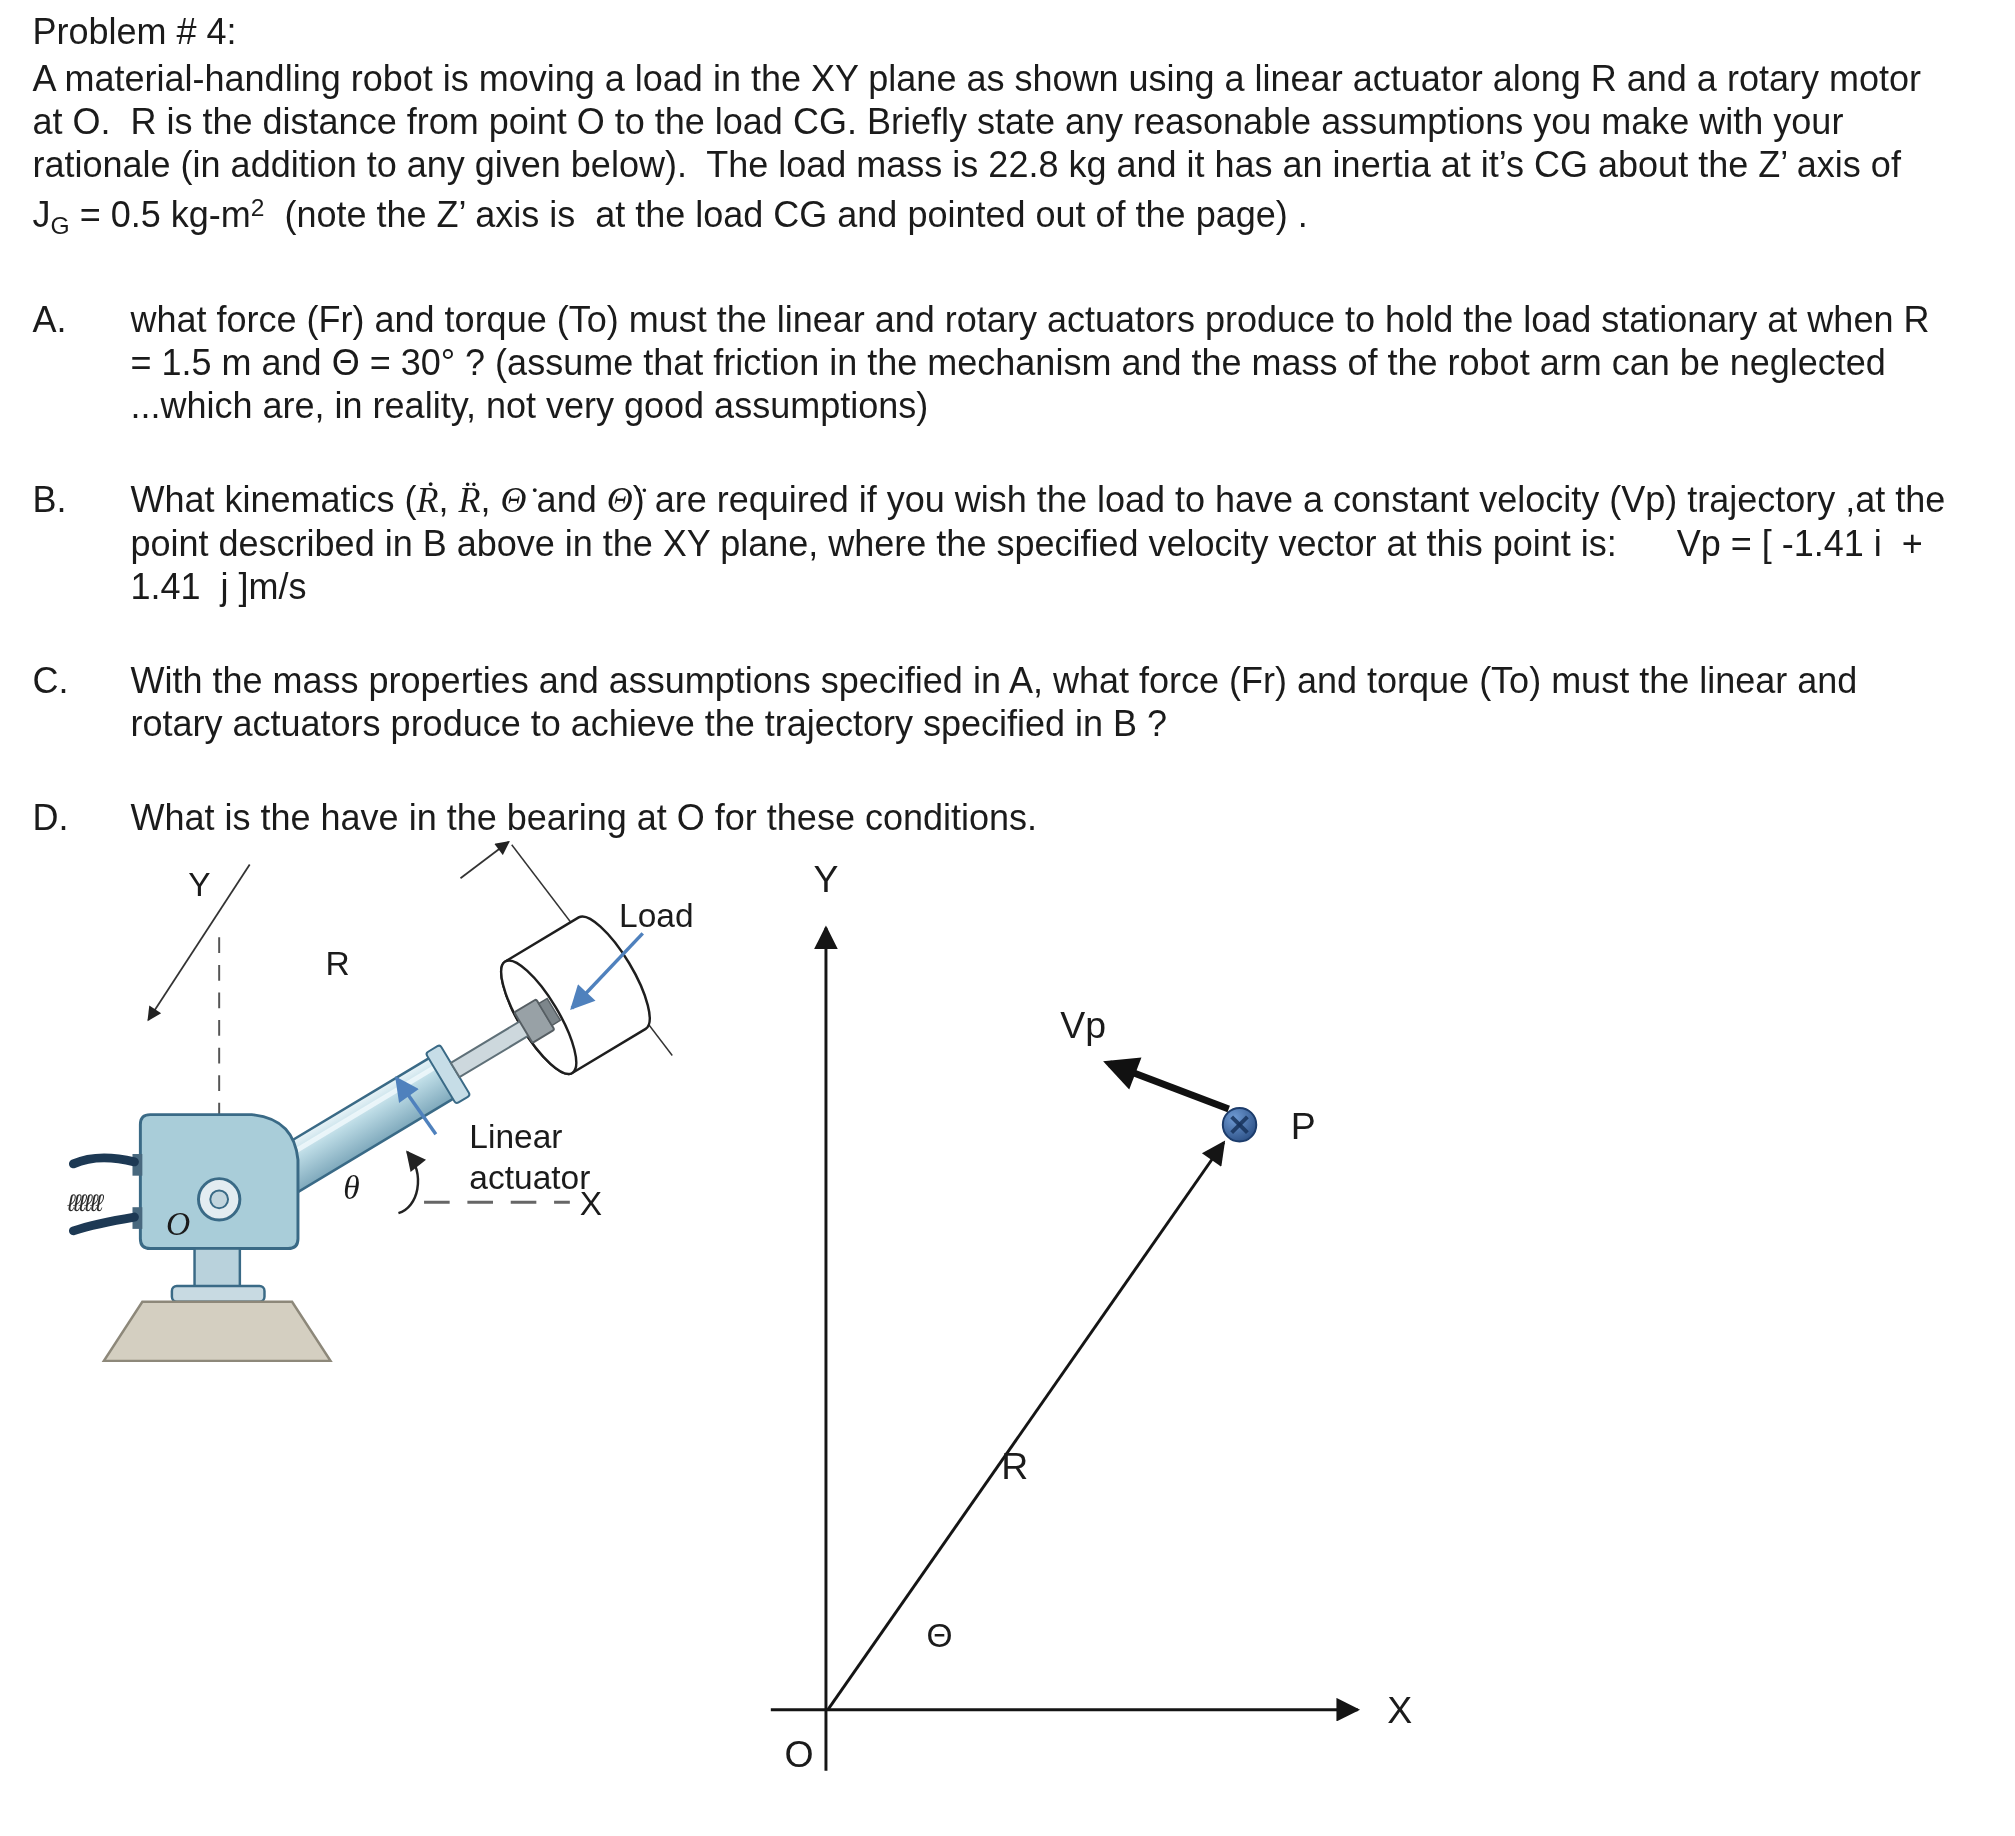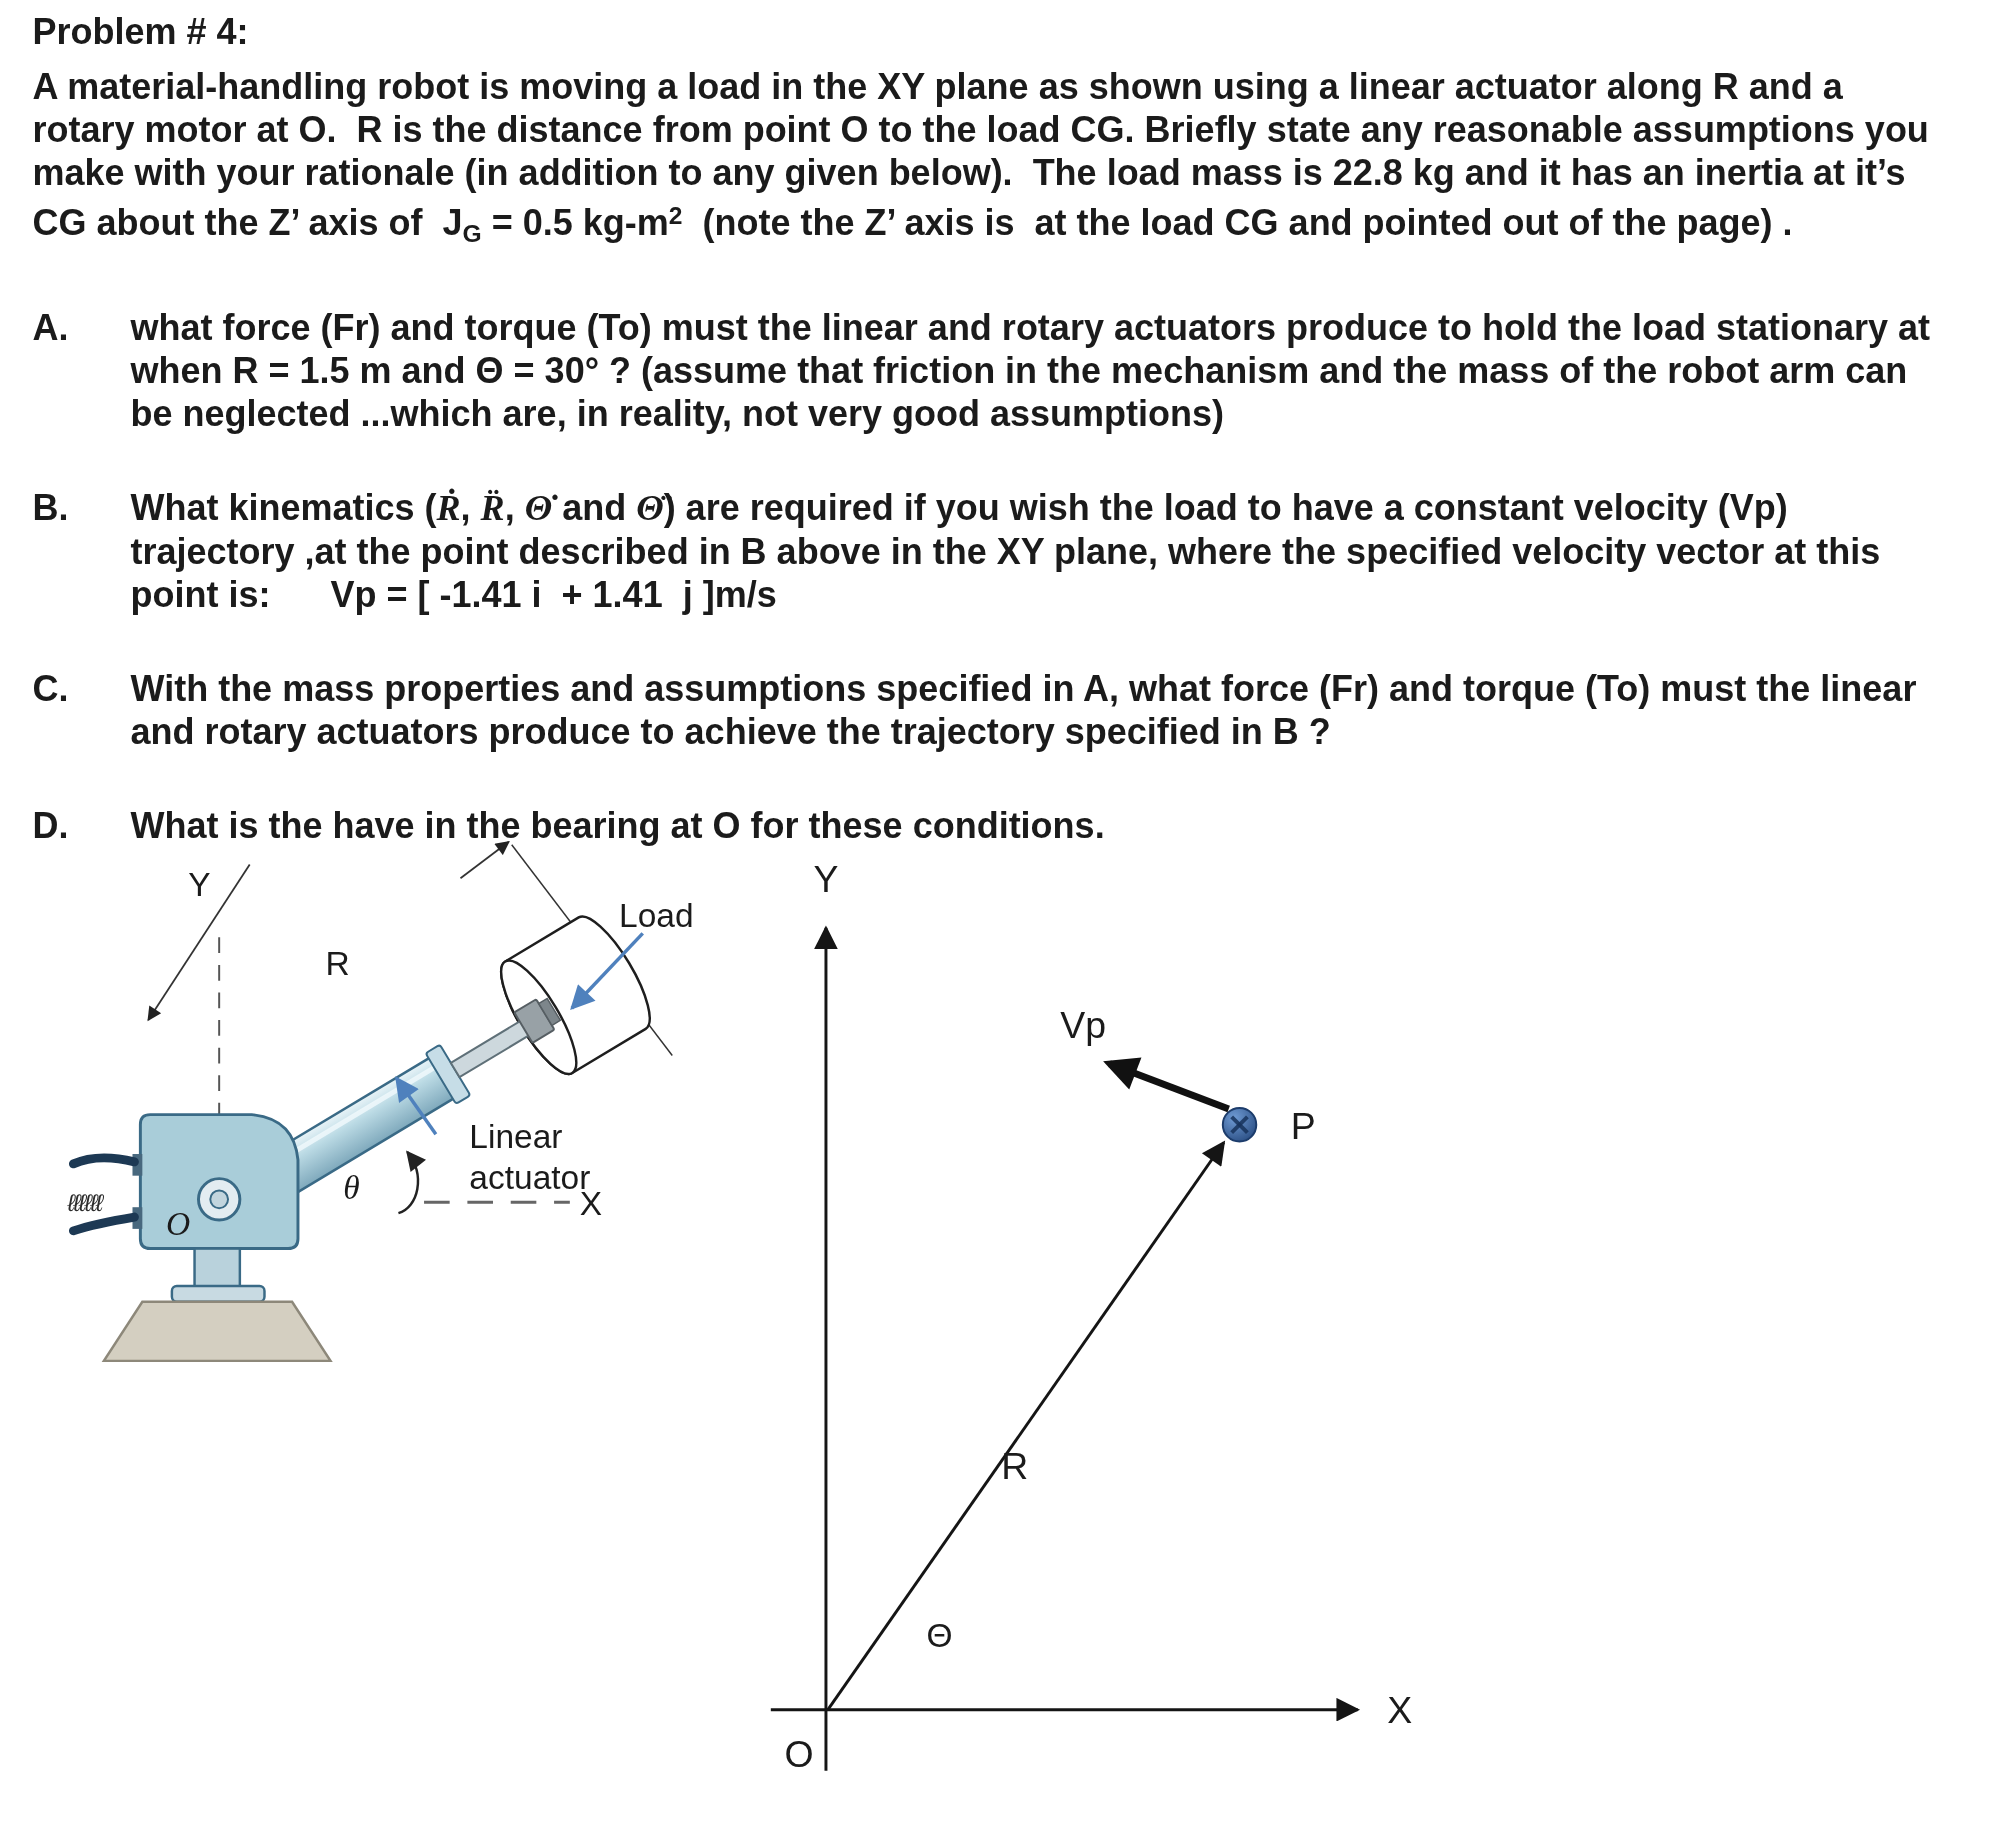--- a/index.html
+++ b/index.html
@@ -1,23 +1,23 @@
 <!DOCTYPE html>
 <html><head>
 <meta charset="utf-8">
 <style>
   * { margin:0; padding:0; box-sizing:border-box; }
   html,body { background:#ffffff; }
   .page {
     position:relative; width:2015px; height:1836px; background:#ffffff;
     font-family:"Liberation Sans", sans-serif; color:#1b1b1b; overflow:hidden;
   }
-  .textblock { position:absolute; left:32.5px; top:9.9px; width:1921px; font-size:36px; line-height:43px;font-weight:bold; }
+  .textblock { position:absolute; left:32.5px; top:9.9px; width:1921px; font-size:36px; line-height:43px; }
   .title, .para, .item-text, .item-label { white-space:pre-wrap; }
-  .para { margin-top:12px; }
+  .para { margin-top:4px; }
   .item { display:flex; margin-top:51px; }
   .item-label { flex:0 0 53px; }
   .item-text { flex:1;margin-left:45px; }
   sub { font-size:24.6px; vertical-align:-6.9px; }
   sup { font-size:24.6px; vertical-align:10.8px; }
   .sym { font-style:italic; font-family:"Liberation Serif", serif; }
   svg { position:absolute; }
   svg text { font-family:"Liberation Sans", sans-serif; fill:#1b1b1b; font-size:34px; }
   .diag-left  { left:29.6px;  top:827px; width:729px; height:591px; }
   .diag-right { left:759px; top:847px; width:709px; height:975px; }

